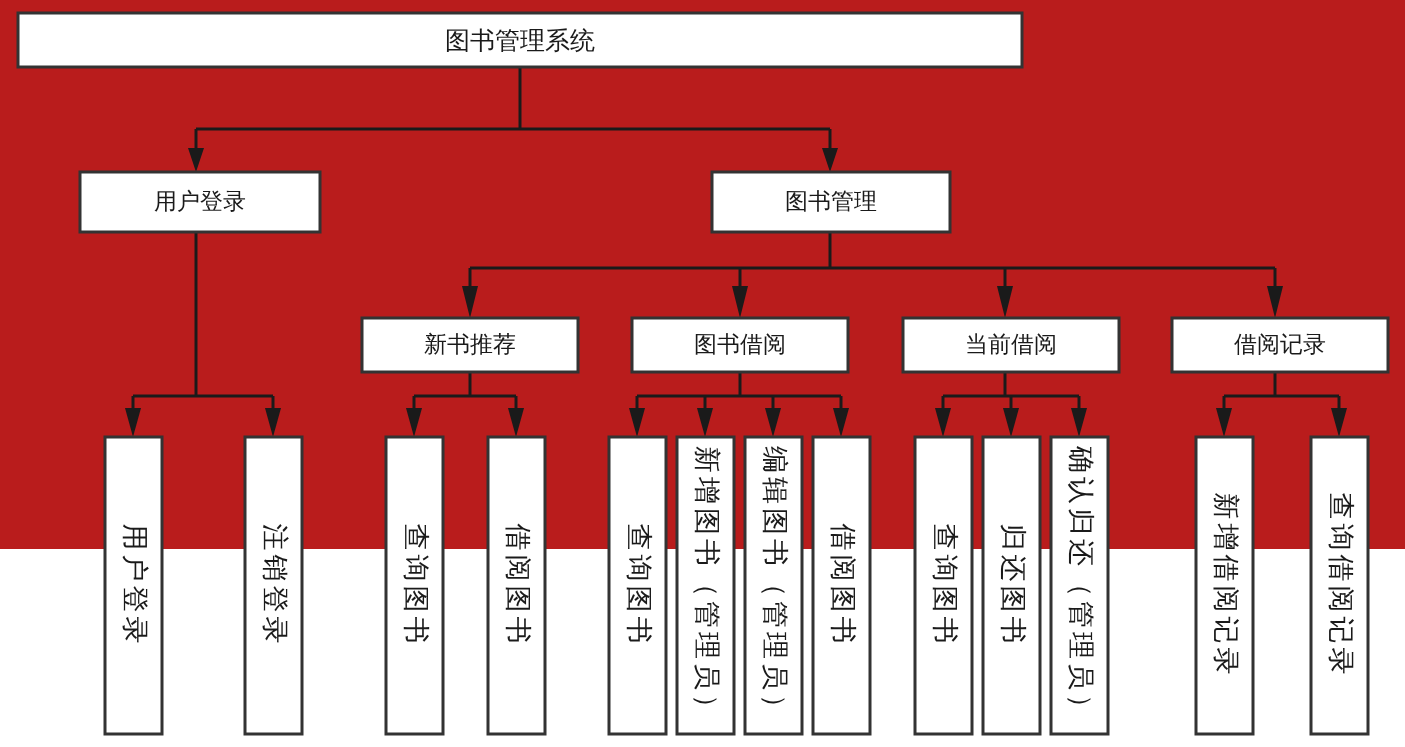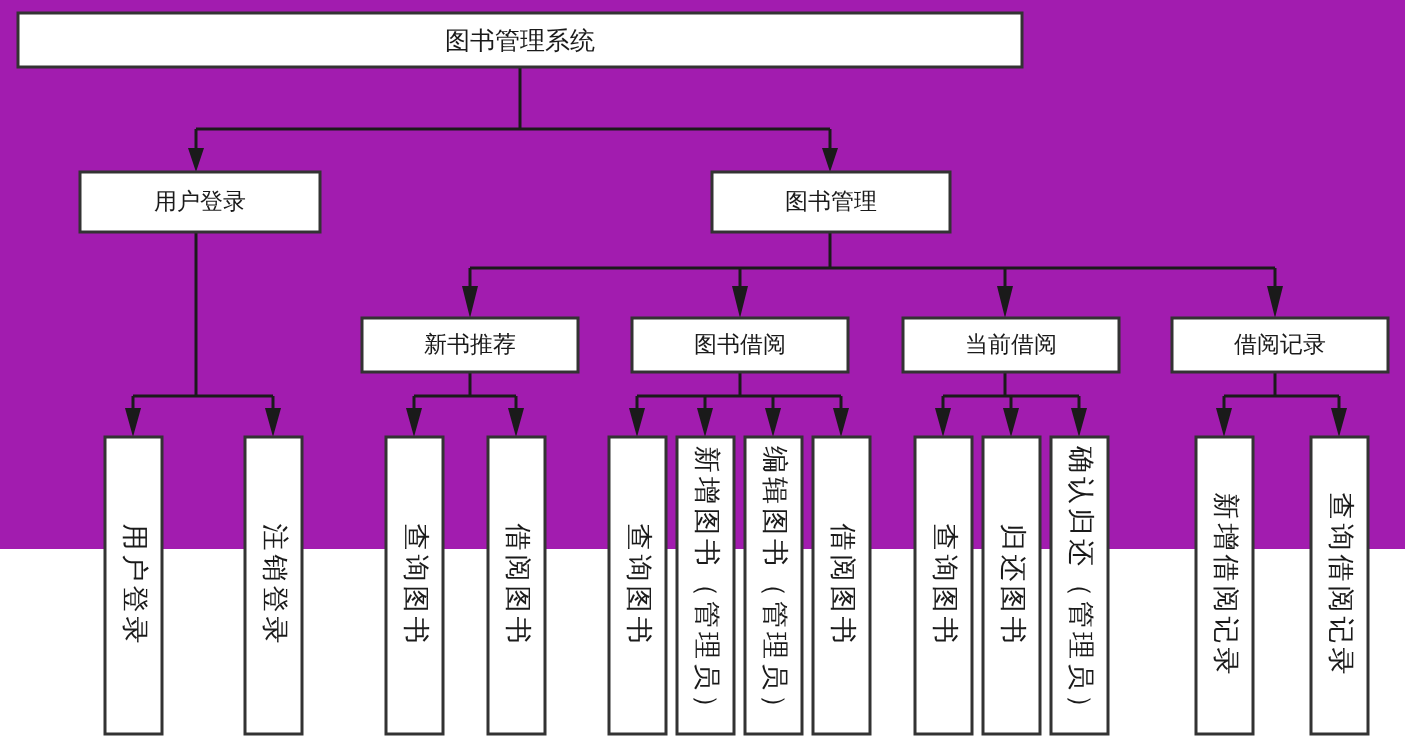--- a/index.html
+++ b/index.html
@@ -10,21 +10,21 @@
   body {
     width: 1405px;
     height: 747px;
     font-family: "Liberation Sans", "DejaVu Sans", sans-serif;
     overflow: hidden;
   }
   #diagram-root {
     position: relative;
     width: 1405px;
     height: 549px;
-    background: #a21caf;
+    background: #b91c1c;
   }
   svg#tree-svg {
     position: absolute;
     left: 0;
     top: 0;
     width: 1405px;
     height: 747px;
     display: block;
   }
   .node-box {

